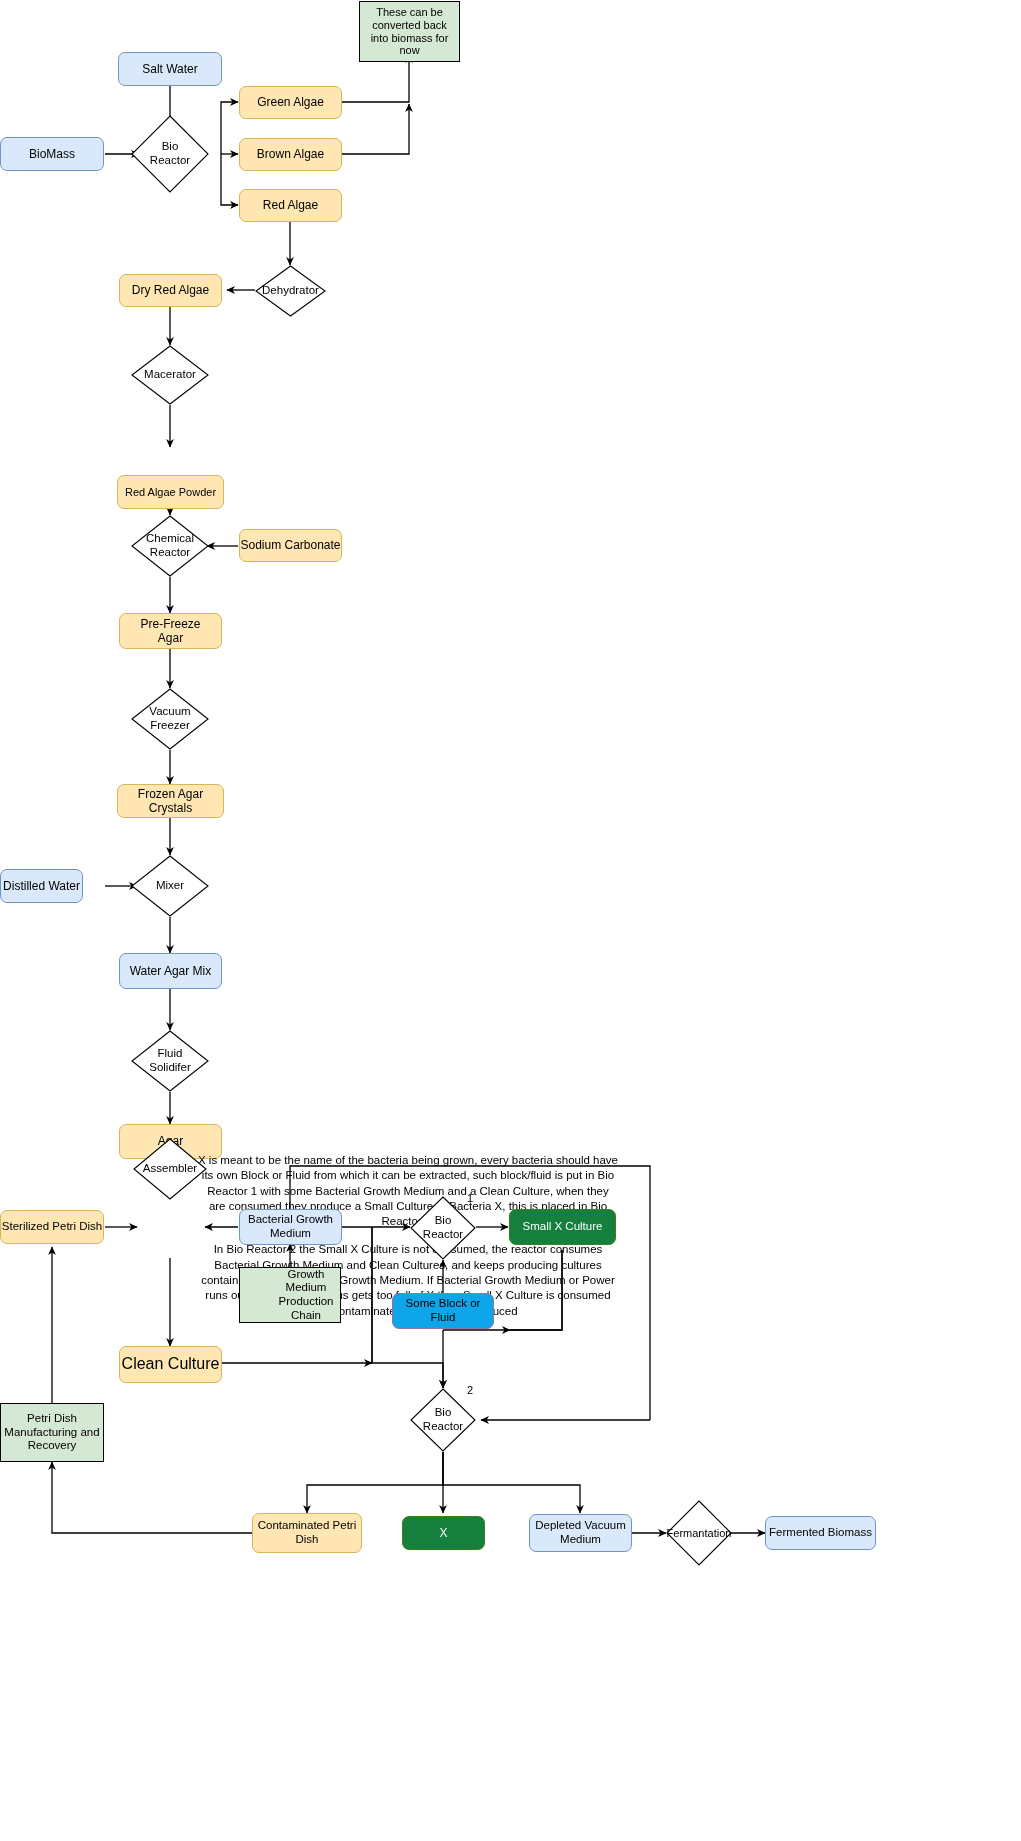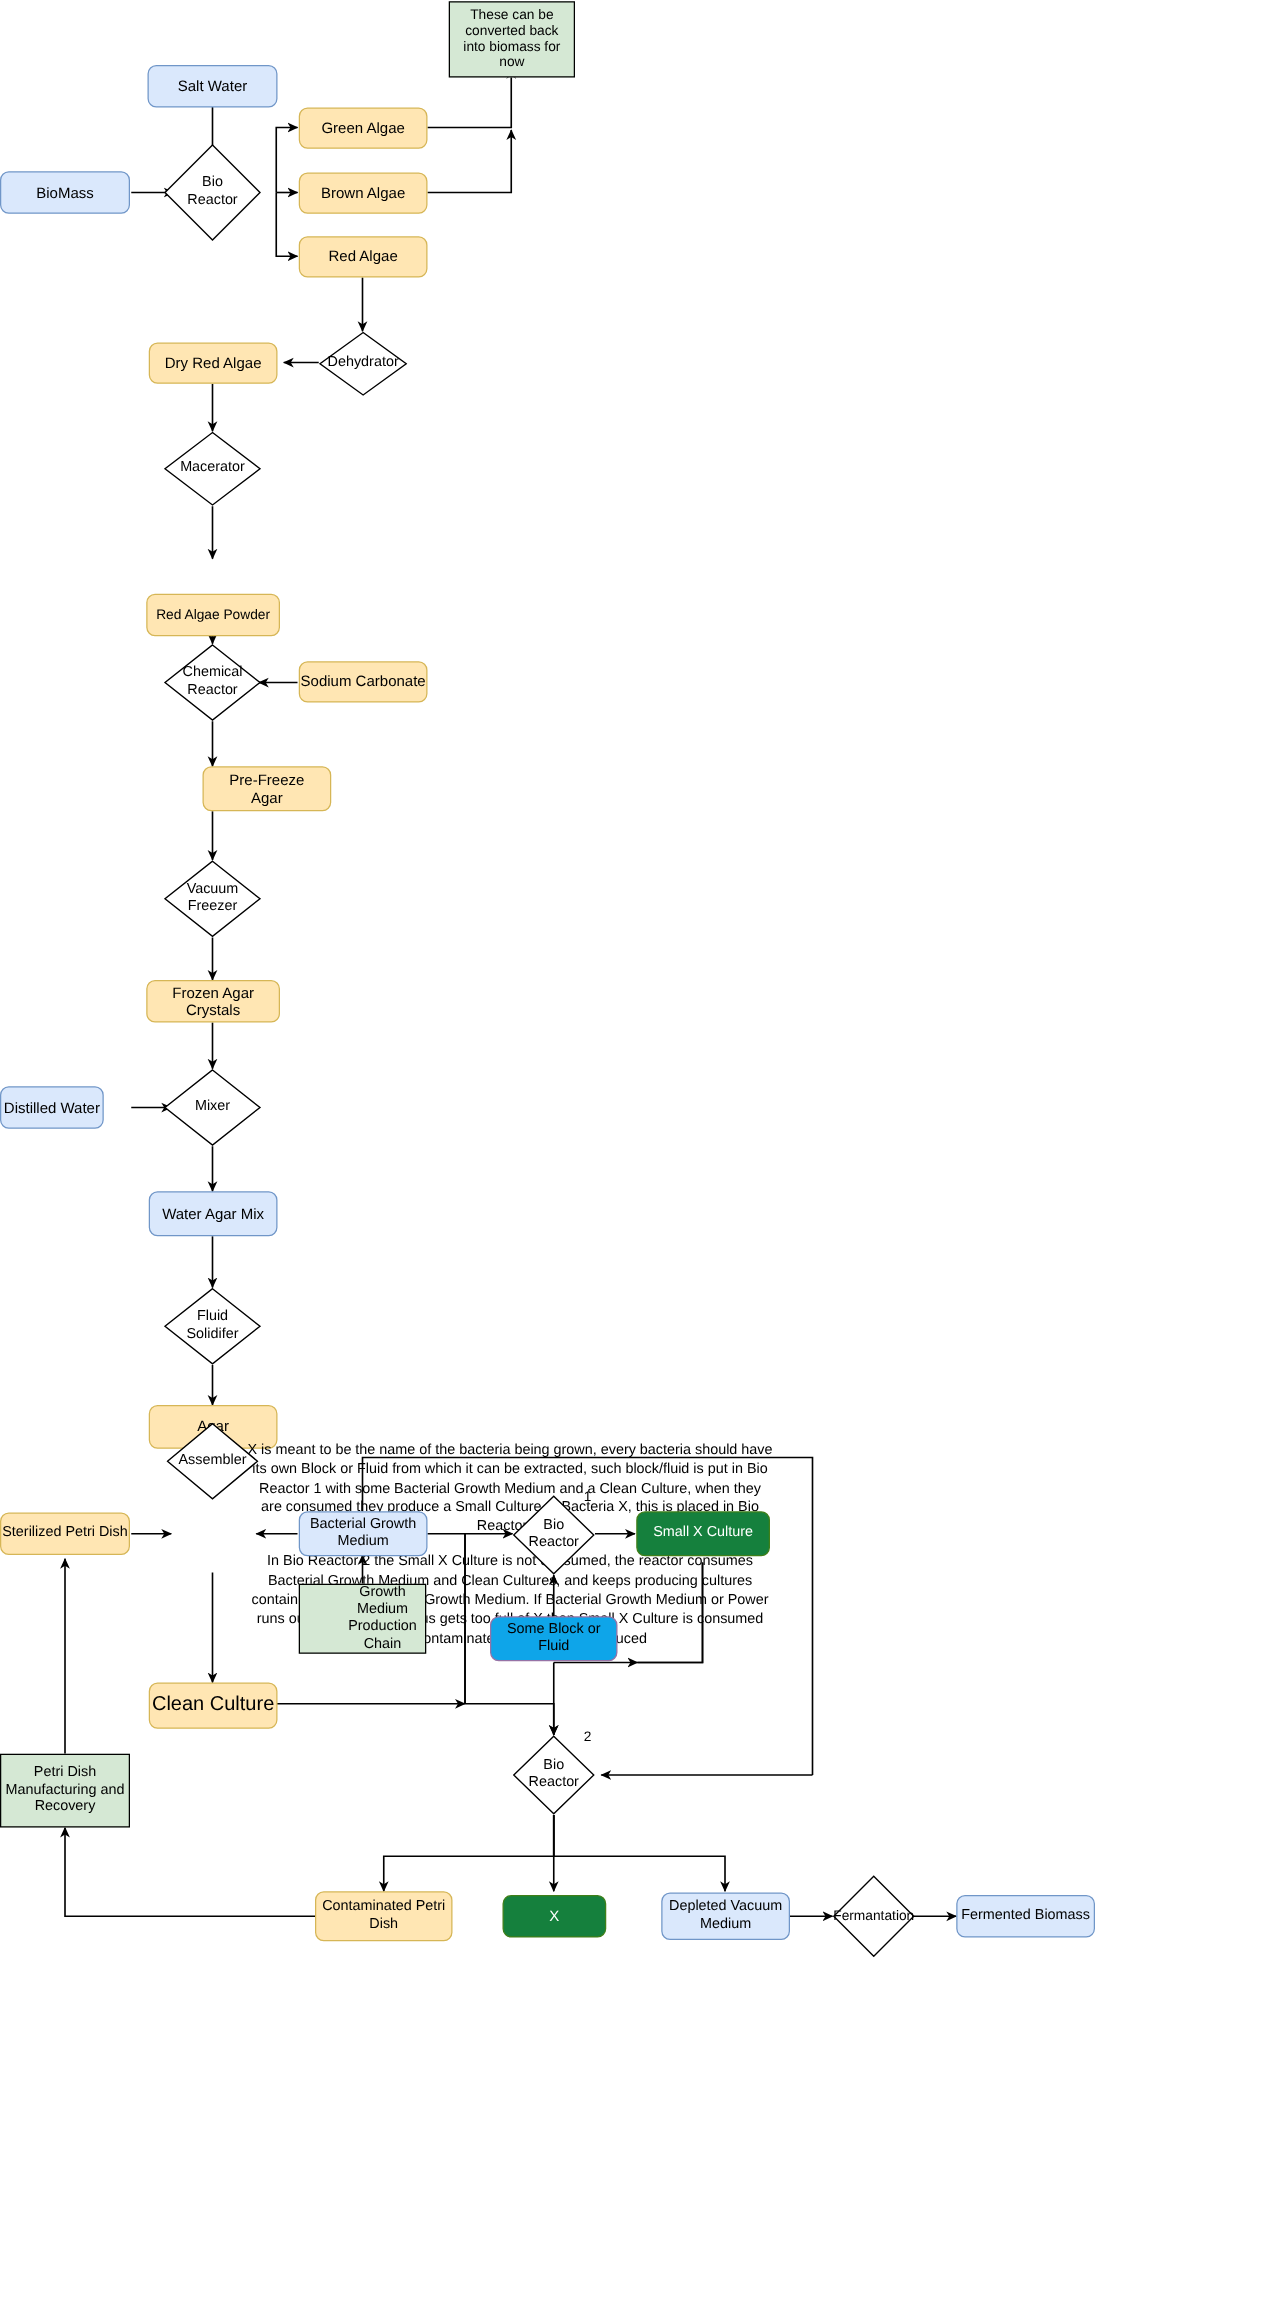--- a/index.html
+++ b/index.html
@@ -196,21 +196,21 @@
     <div class="dlabel">
       <div>Chemical</div>
       <div>Reactor</div>
     </div>
   </div>
 
   <div class="node rect orange" style="left:239px;top:529px;width:103px;height:33px;font-size:12px;">
     <span>Sodium Carbonate</span>
   </div>
 
-  <div class="node rect orange" style="left:119px;top:613px;width:103px;height:36px;font-size:12px;margin-left:43px;">
+  <div class="node rect orange" style="left:119px;top:613px;width:103px;height:36px;font-size:12px;">
     <div>
       <div>Pre-Freeze</div>
       <div>Agar</div>
     </div>
   </div>
 
   <div class="node diamond" style="left:131px;top:688px;width:78px;height:62px;font-size:11.5px;">
     <svg class="dshape" viewBox="0 0 78 62">
       <polygon points="39,1 77,31 39,61 1,31" fill="#ffffff" stroke="#000" stroke-width="1.1"></polygon>
     </svg>

